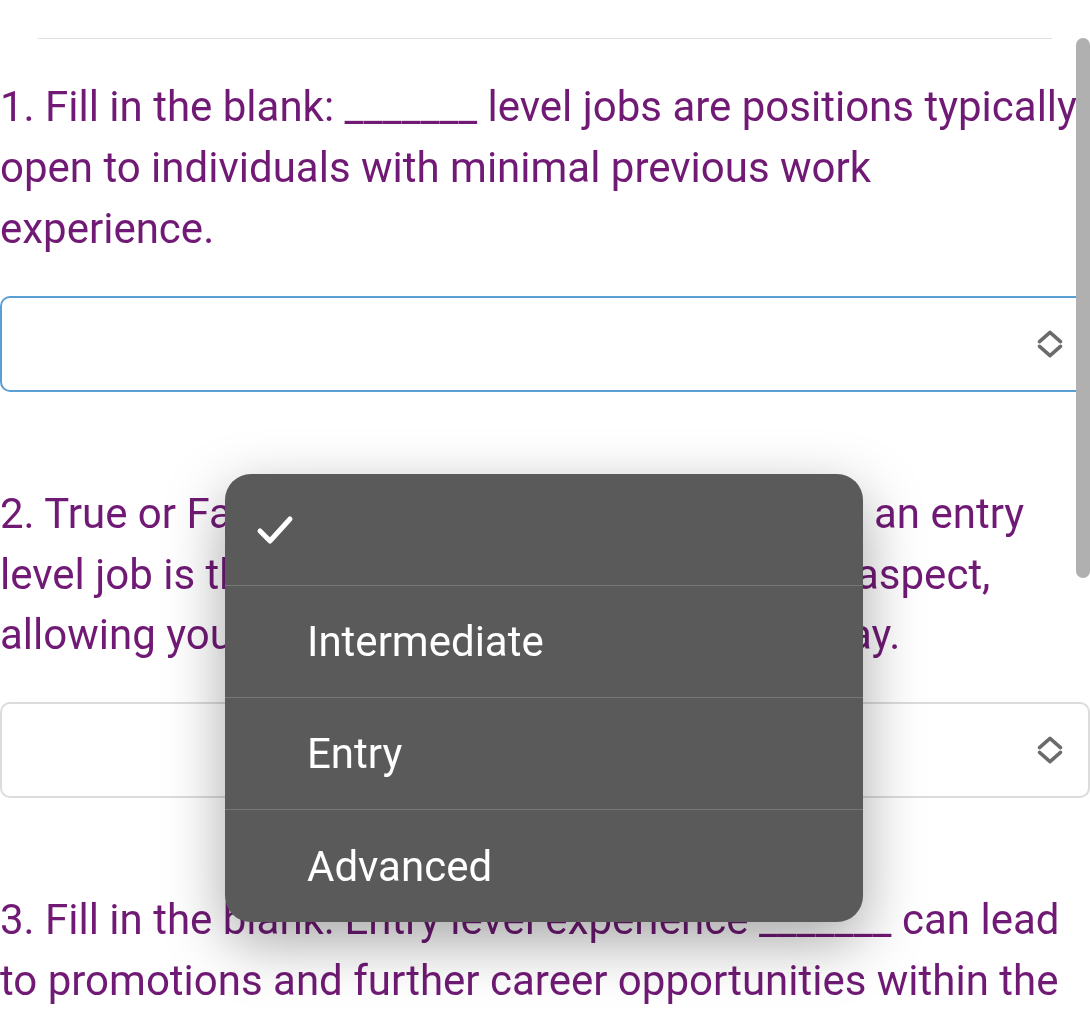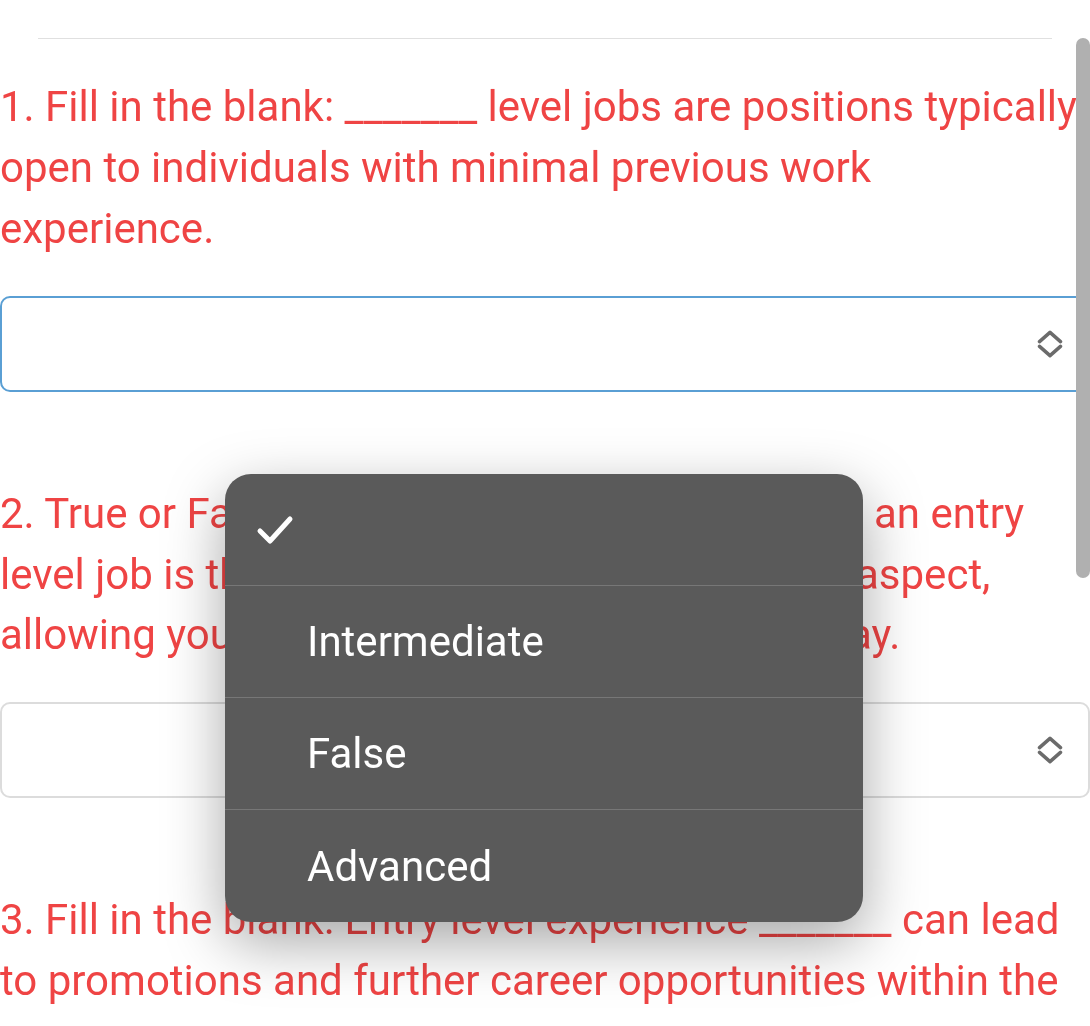--- a/index.html
+++ b/index.html
@@ -25,21 +25,21 @@
       height: 1px;
       background: #e0e0e0;
       margin: 38px 38px 0 38px;
     }
     .question-block {
       padding: 0 0 0 0;
     }
     .question-text {
       font-size: 42px;
       line-height: 1.45;
-      color: #ef4444;
+      color: #701a75;
       font-weight: 400;
       margin: 0;
       padding: 38px 0 0 0;
     }
     .select-wrapper {
       position: relative;
       margin-top: 36px;
       margin-bottom: 0;
     }
     .select-control {
@@ -200,21 +200,21 @@
         <svg viewBox="0 0 40 34">
             <path d="M5 18 L15 28 L35 6" stroke="#ffffff" stroke-width="5" fill="none" stroke-linecap="round" stroke-linejoin="round"></path>
           </svg>
       </span>
       <span></span>
     </div>
     <div class="dropdown-item">
       <span>Intermediate</span>
     </div>
     <div class="dropdown-item">
-      <span>False</span>
+      <span>Entry</span>
     </div>
     <div class="dropdown-item">
       <span>Advanced</span>
     </div>
   </div>
 
   <div class="scrollbar-track">
     <div class="scrollbar-thumb"></div>
   </div>
 

